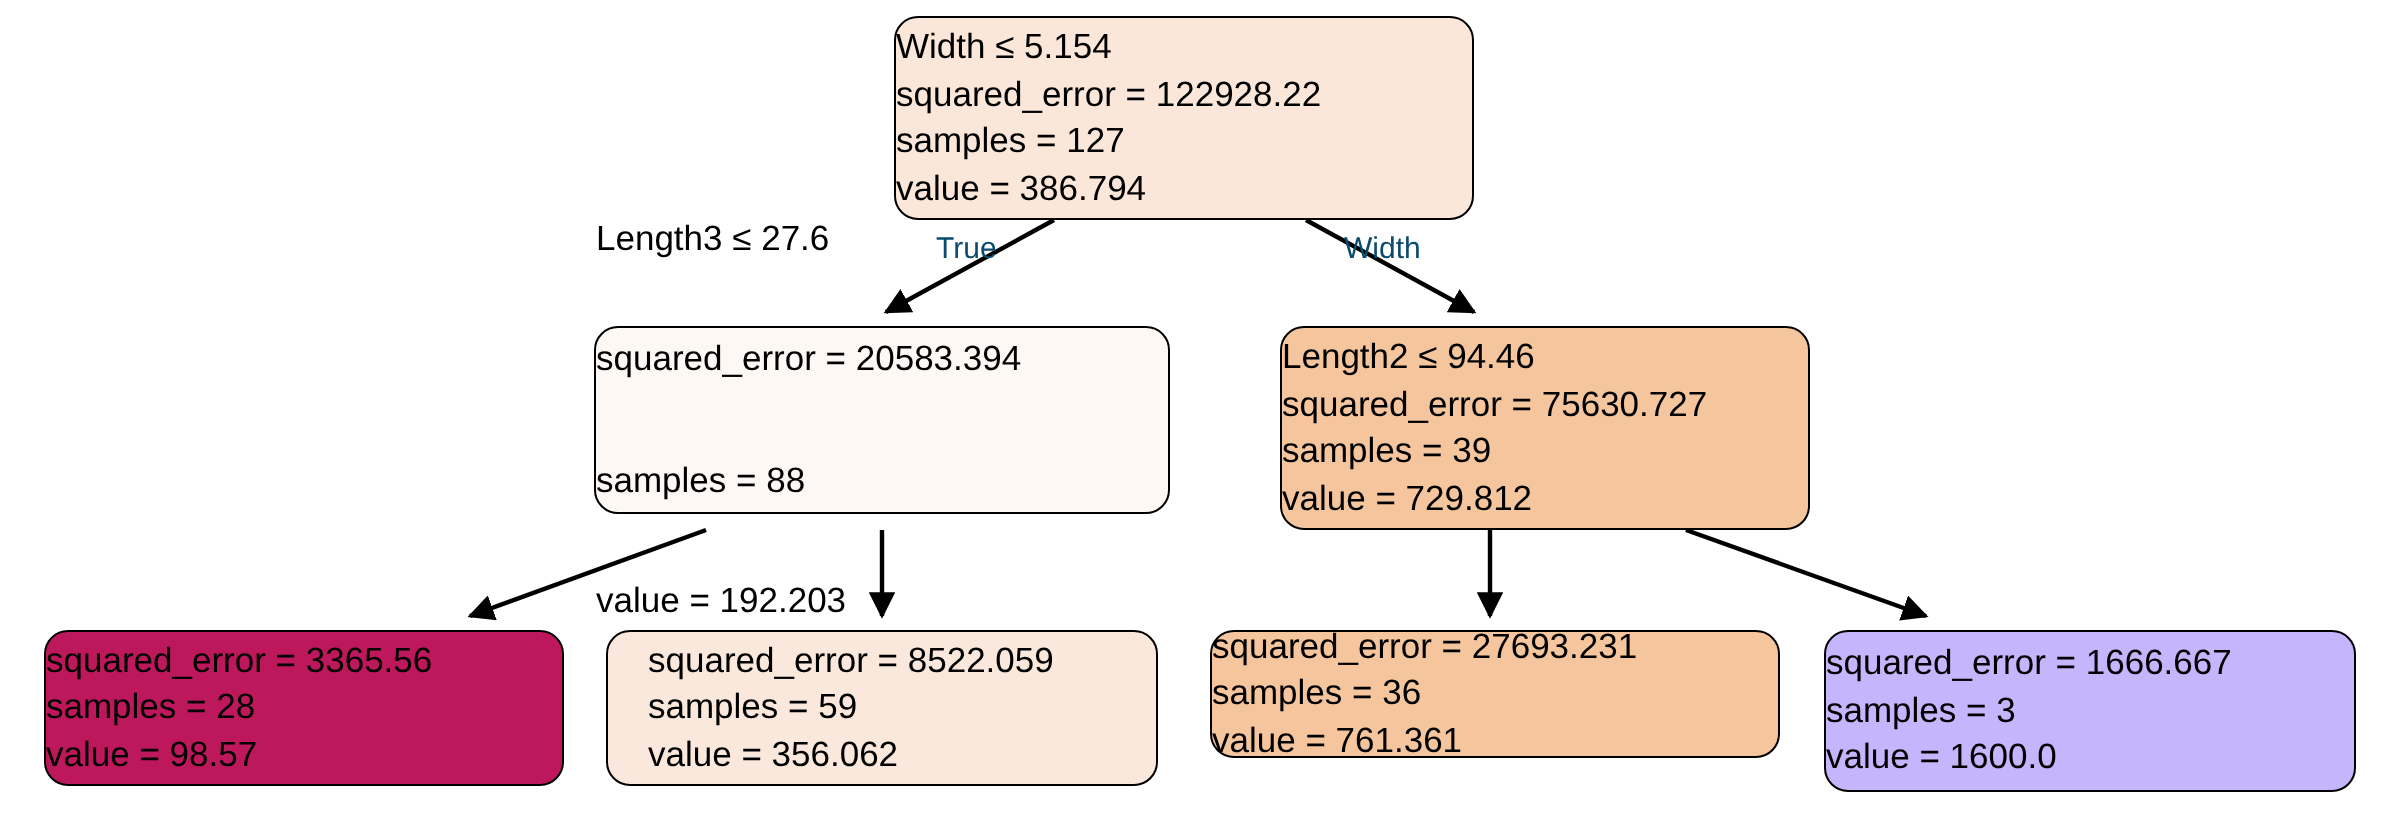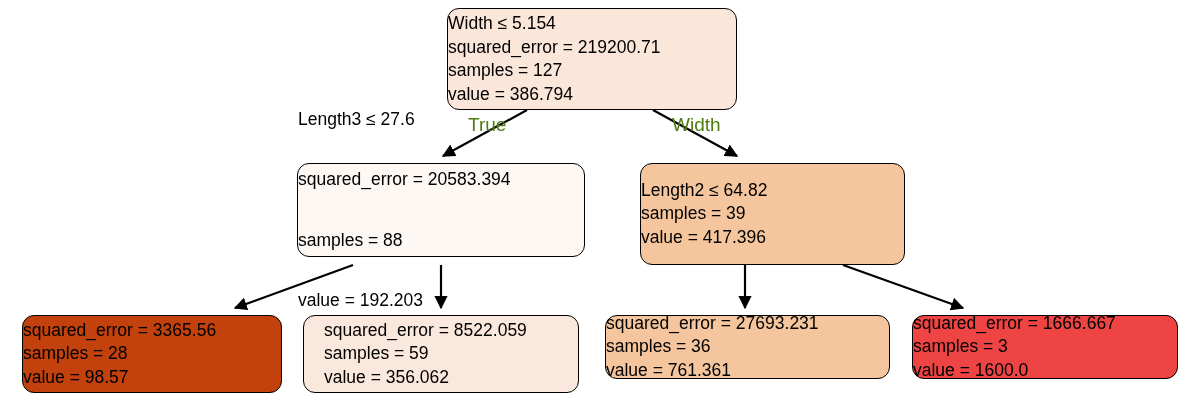--- a/index.html
+++ b/index.html
@@ -34,23 +34,23 @@
     font-size: 17.5px;
     line-height: 23.5px;
     white-space: nowrap;
     z-index: 2;
   }
   .node .line {
     display: block;
   }
   .edge-label {
     position: absolute;
-    font-size: 19px;
+    font-size: 15px;
     line-height: 20px;
-    color: #4d7c0f;
+    color: #0c4a6e;
     z-index: 3;
     white-space: nowrap;
   }
 </style>
 </head>
 <body>
 
 <div id="canvas">
 
   <svg id="edges" viewBox="0 0 1200 408" xmlns="http://www.w3.org/2000/svg">
@@ -68,57 +68,58 @@
 
     <line x1="441" y1="265" x2="441" y2="308" stroke="#000000" stroke-width="2.2" marker-end="url(#arrow)"></line>
 
     <line x1="745" y1="265" x2="745" y2="308" stroke="#000000" stroke-width="2.2" marker-end="url(#arrow)"></line>
 
     <line x1="843" y1="265" x2="963" y2="308" stroke="#000000" stroke-width="2.2" marker-end="url(#arrow)"></line>
   </svg>
 
   <div class="node" style="left:447px; top:8px; width:290px; height:102px; background:#fae7d9;">
     <span class="line">Width ≤ 5.154</span>
-    <span class="line">squared_error = 219200.71</span>
+    <span class="line">squared_error = 122928.22</span>
     <span class="line">samples = 127</span>
     <span class="line">value = 386.794</span>
   </div>
 
   <div class="node" style="left:297px; top:163px; width:288px; height:94px; background:#fdf8f4;gap:37px;">
     <span class="line">Length3 ≤ 27.6</span>
     <span class="line">squared_error = 20583.394</span>
     <span class="line">samples = 88</span>
     <span class="line">value = 192.203</span>
   </div>
 
   <div class="node" style="left:640px; top:163px; width:265px; height:102px; background:#f5c69e;">
-    <span class="line">Length2 ≤ 64.82</span>
+    <span class="line">Length2 ≤ 94.46</span>
+    <span class="line">squared_error = 75630.727</span>
     <span class="line">samples = 39</span>
-    <span class="line">value = 417.396</span>
+    <span class="line">value = 729.812</span>
   </div>
 
-  <div class="node" style="left:22px; top:315px; width:260px; height:78px; background:#c2410c;">
+  <div class="node" style="left:22px; top:315px; width:260px; height:78px; background:#be185d;">
     <span class="line">squared_error = 3365.56</span>
     <span class="line">samples = 28</span>
     <span class="line">value = 98.57</span>
   </div>
 
   <div class="node" style="left:303px; top:315px; width:276px; height:78px; background:#fae8dc;padding-left:20px;">
     <span class="line">squared_error = 8522.059</span>
     <span class="line">samples = 59</span>
     <span class="line">value = 356.062</span>
   </div>
 
   <div class="node" style="left:605px; top:315px; width:285px; height:64px; background:#f5c69e;">
     <span class="line">squared_error = 27693.231</span>
     <span class="line">samples = 36</span>
     <span class="line">value = 761.361</span>
   </div>
 
-  <div class="node" style="left:912px; top:315px; width:266px; height:64px; background:#ef4444;">
+  <div class="node" style="left:912px; top:315px; width:266px; height:81px; background:#c4b5fd;">
     <span class="line">squared_error = 1666.667</span>
     <span class="line">samples = 3</span>
     <span class="line">value = 1600.0</span>
   </div>
 
   <span class="edge-label" style="left:468px; top:115px;">True</span>
   <span class="edge-label" style="left:672px; top:115px;">Width</span>
 
 </div>
 

